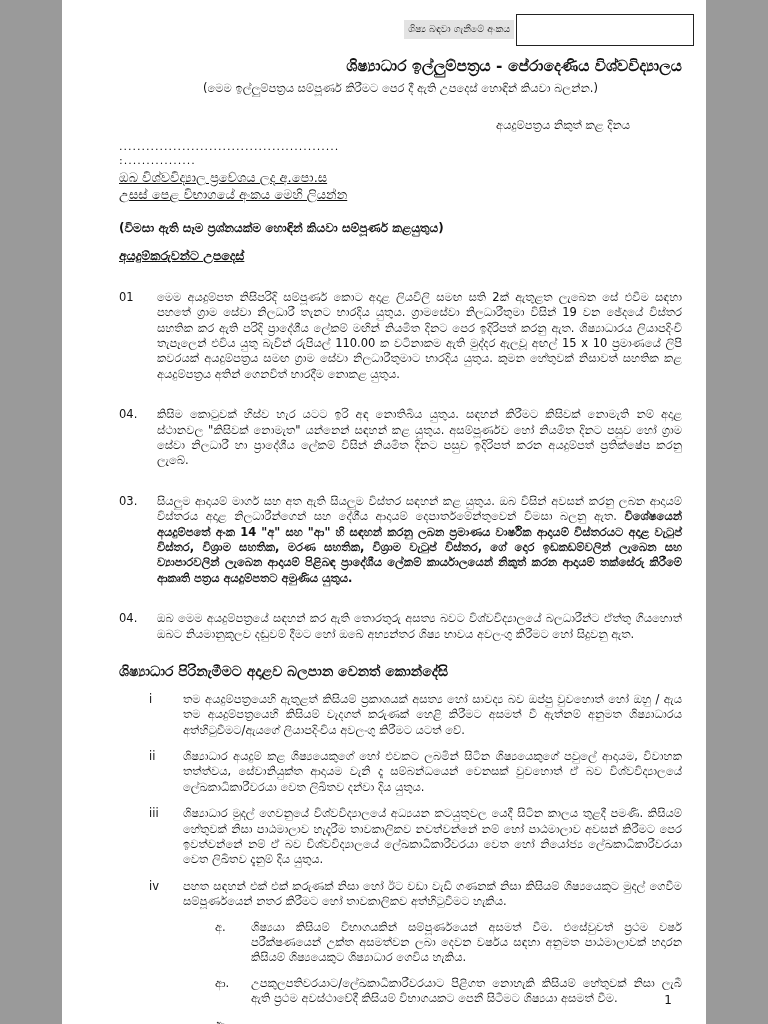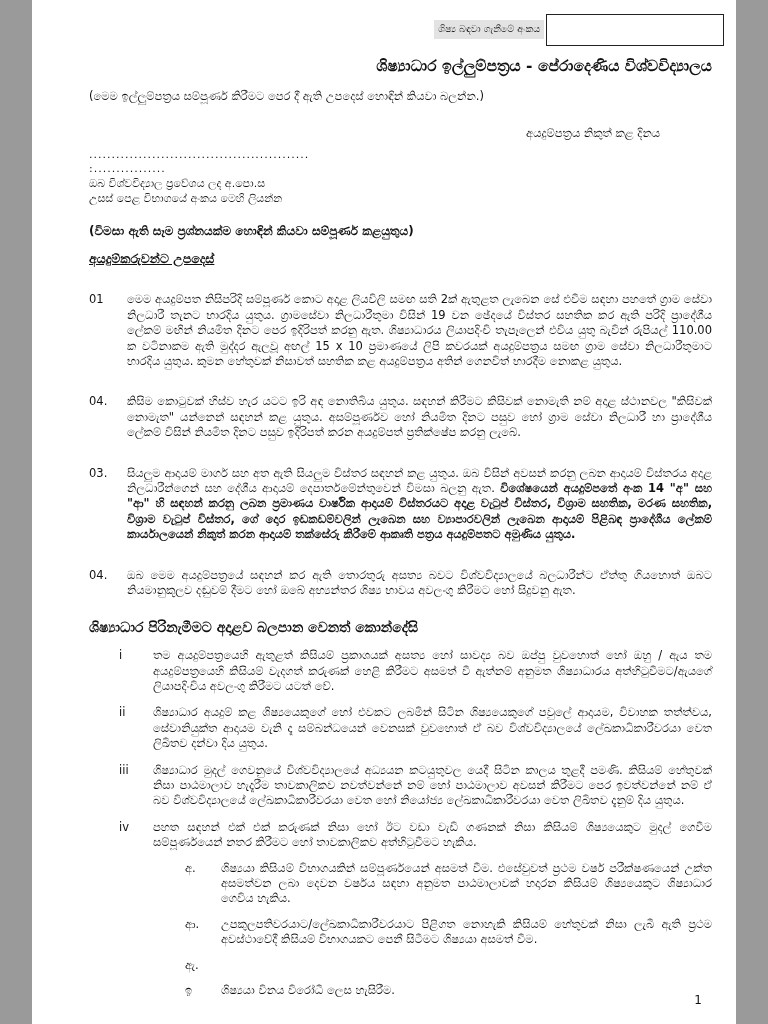--- a/index.html
+++ b/index.html
@@ -1,19 +1,19 @@
 <!DOCTYPE html>
 <html><head>
 <meta charset="utf-8">
 <style>
   * { margin: 0; padding: 0; box-sizing: border-box; }
   html, body { background: #9a9a9a; }
   .page {
     position: relative;
-    width: 704px;
+    width: 644px;
     height: 1024px;
     margin: 0 auto;
     background: #ffffff;
     color: #111;
     font-family: "DejaVu Sans", "Liberation Sans", sans-serif;
     padding: 14px 24px 20px 57px;
     overflow: hidden;
     font-size: 11.5px;
     line-height: 1.34;
   }
@@ -38,33 +38,33 @@
     background: #fff;
     margin-left: 2px;
   }
   .title {
     text-align: right;
     font-weight: bold;
     font-size: 15.5px;
     margin-top: 42px;
   }
   .subtitle {
-    text-align: left;
-    font-size: 11.5px;
-    margin-top: 12px;
+    text-align: center;
+    font-size: 11.5px;
+    margin-top: 4px;
   }
   .issue-date {
     text-align: right;
     margin-top: 22px;
     font-size: 11.5px;
     padding-right: 52px;
   }
   .fill-lines { margin-top: 6px; font-size: 11px; }
   .fill-lines .dots { letter-spacing: 1px; }
-  .small-note { font-size: 11px; }
+  .small-note { font-size: 13px; text-decoration: underline; }
   .complete-note {
     font-weight: bold;
     margin-top: 16px;
     font-size: 12px;
   }
   .section-heading {
     font-weight: bold;
     text-decoration: underline;
     margin-top: 12px;
     font-size: 12.5px;

